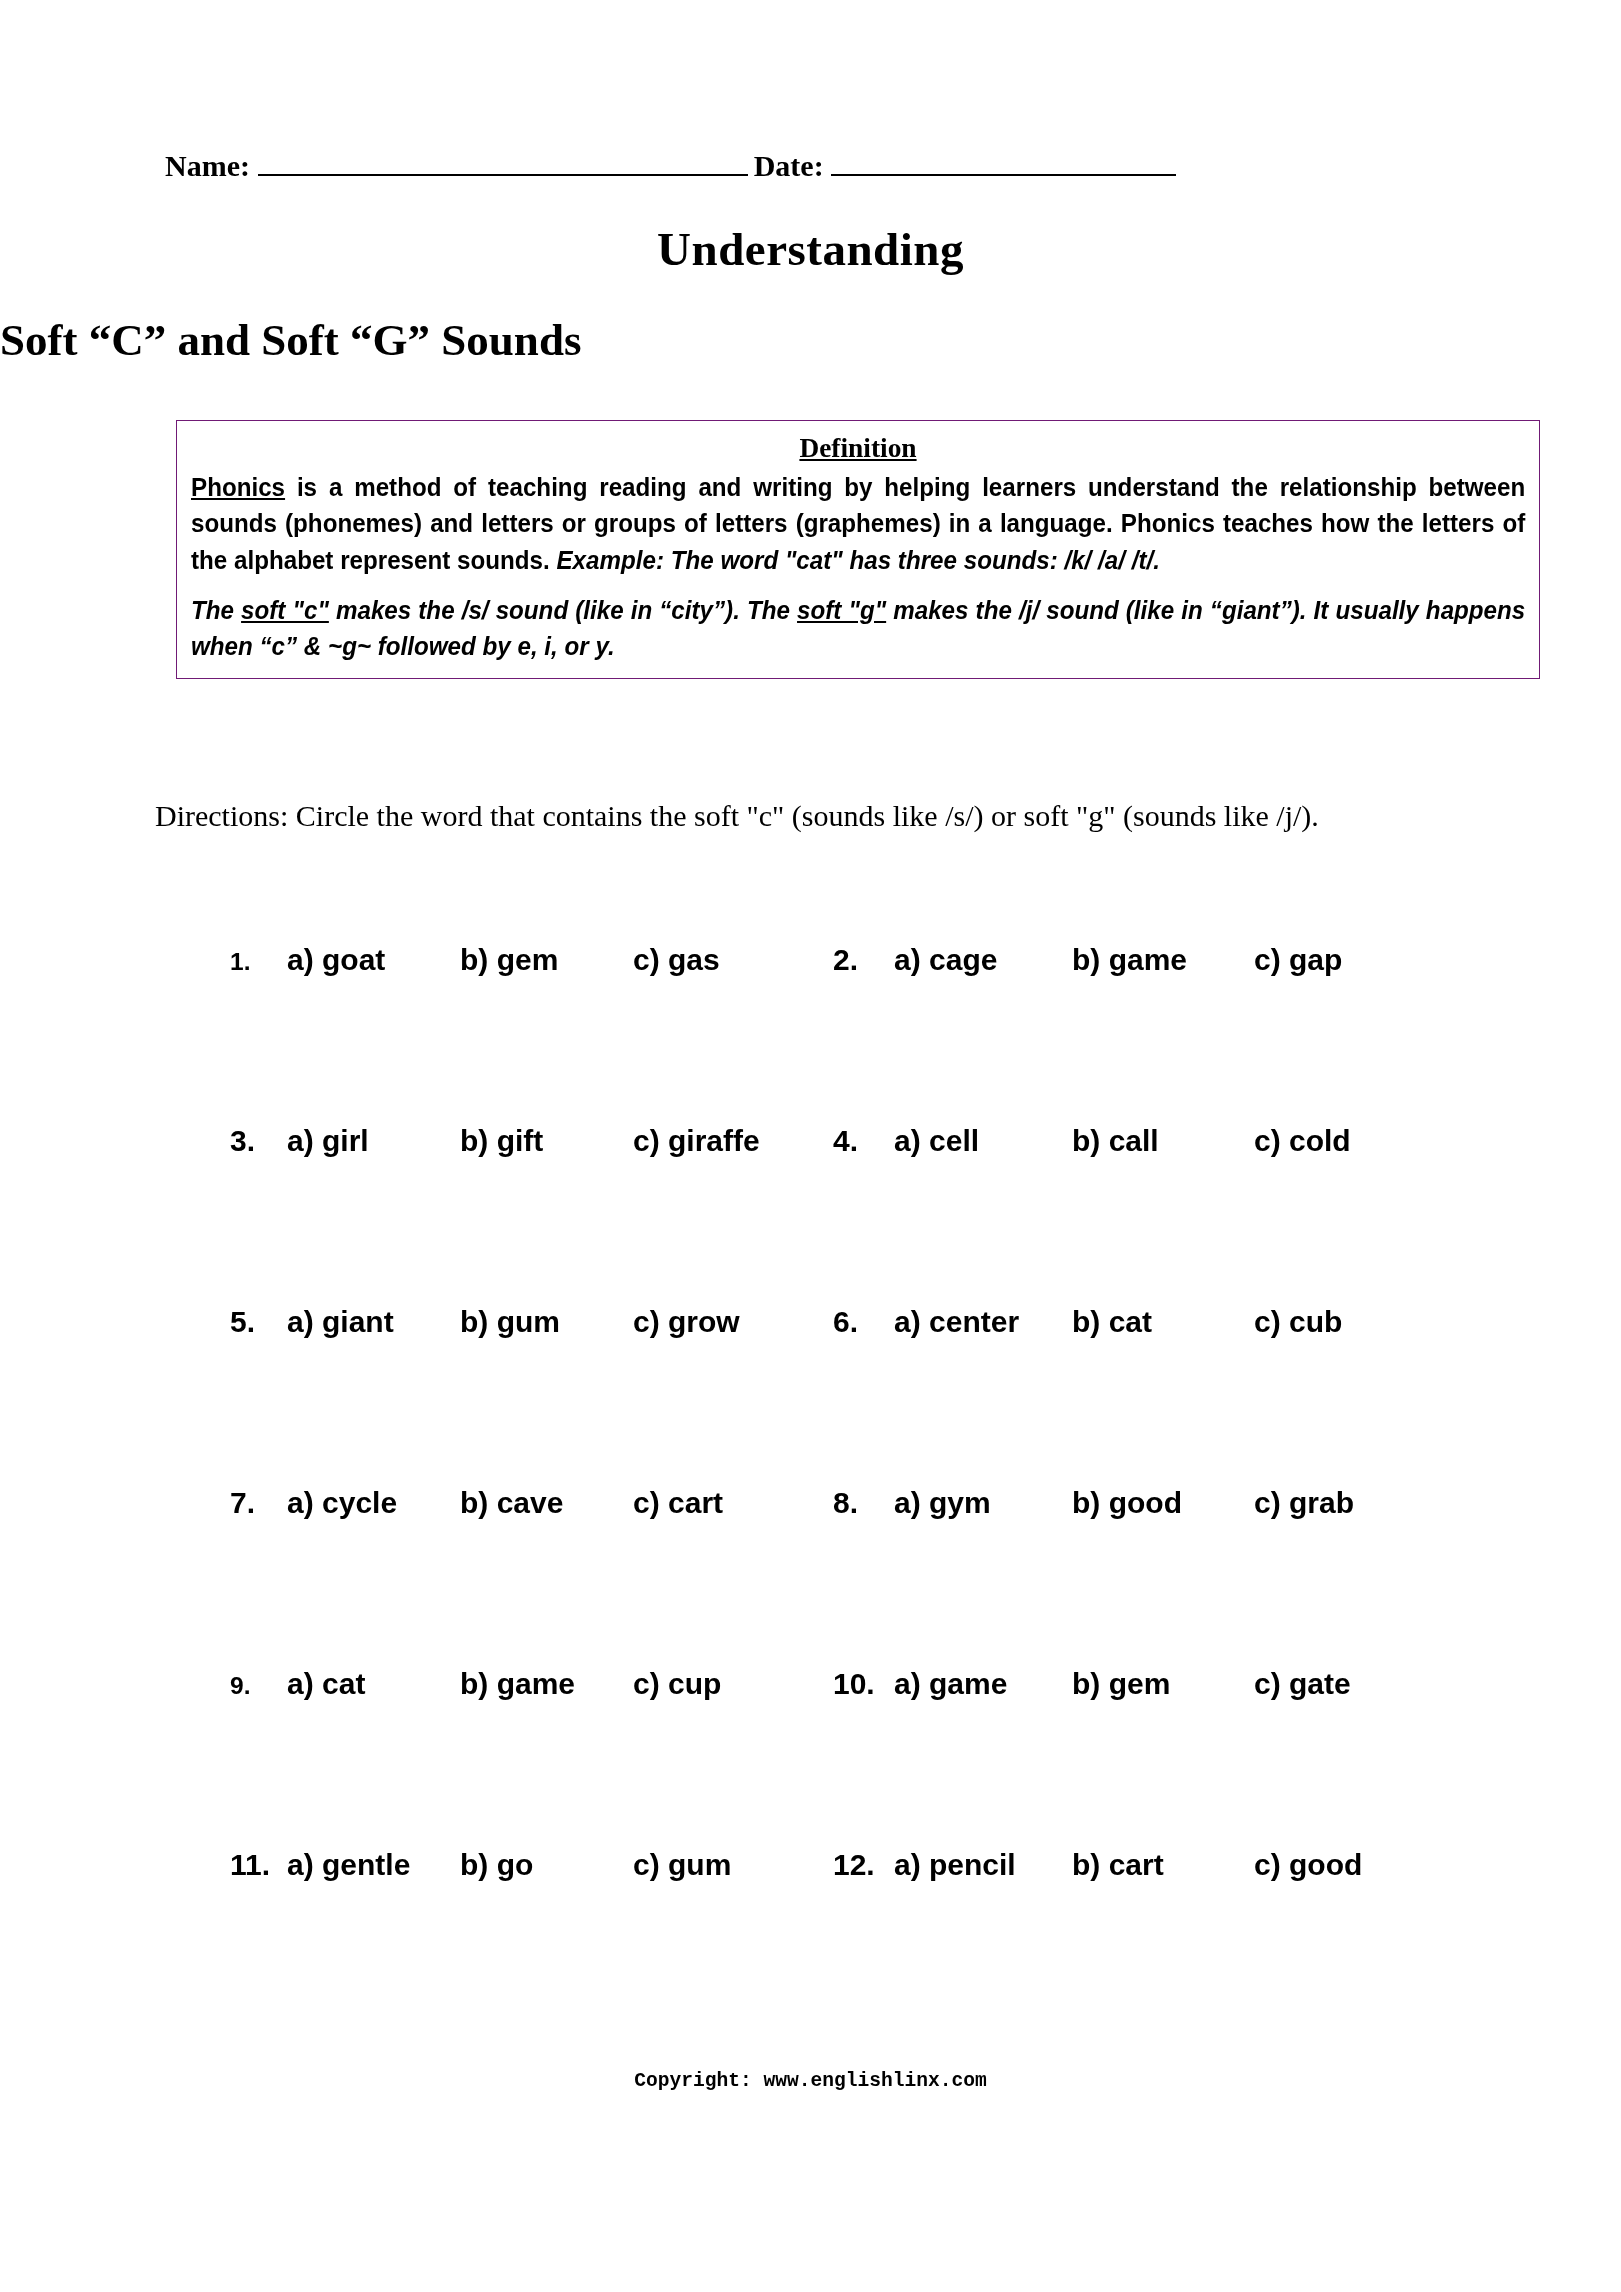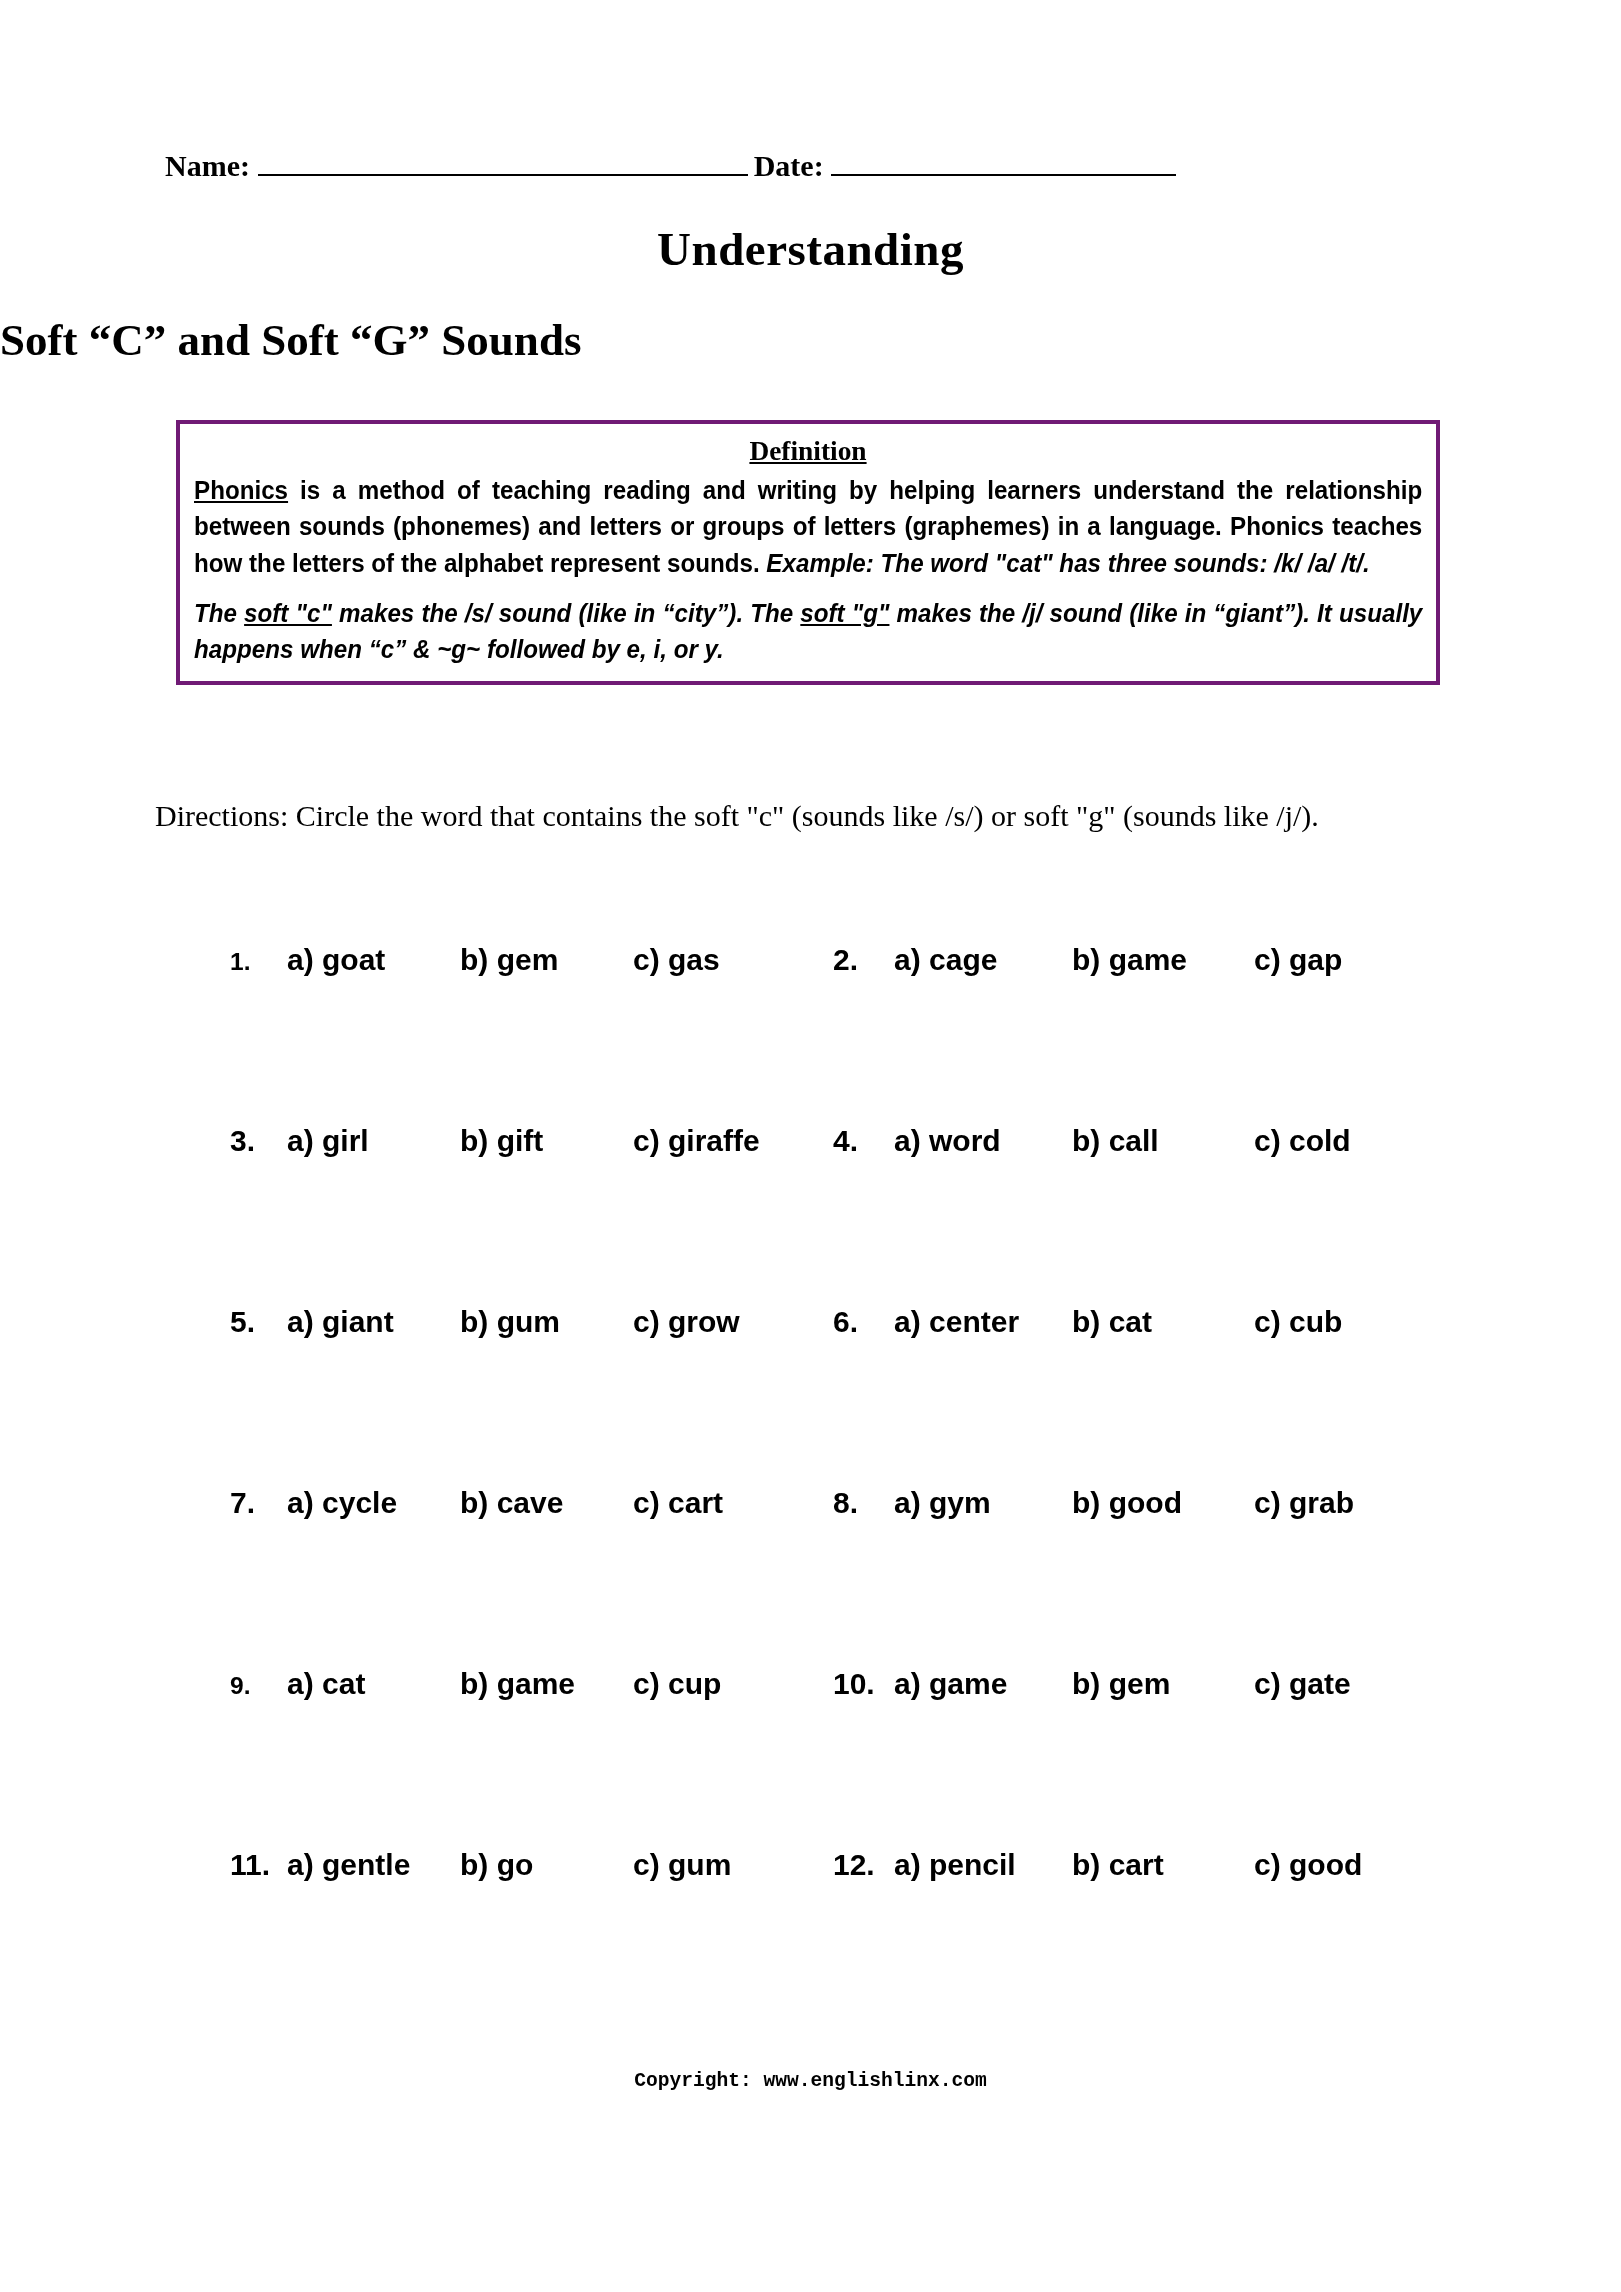--- a/index.html
+++ b/index.html
@@ -68,23 +68,23 @@
     font-family: "Liberation Serif", serif;
     font-weight: bold;
     font-size: 45px;
   }
 
   
   .defbox {
     position: absolute;
     top: 420px;
     left: 176px;
-    width: 1264px;
+    width: 1364px;
     box-sizing: border-box;
-    border: 4px solid #701a75;
+    border: 1px solid #701a75;
     padding: 9.8px 13.7px 13.7px 13.7px;
     background: #ffffff;
   }
   .def-title {
     text-align: center;
     font-family: "Liberation Serif", serif;
     font-weight: bold;
     font-size: 27.4px;
     text-decoration: underline;
     margin-bottom: 3.9px;
@@ -223,21 +223,21 @@
 
     <div class="qrow">
       <div class="qhalf left">
         <span class="qnum">3.</span>
         <span class="qopt o-a">a) girl</span>
         <span class="qopt o-b">b) gift</span>
         <span class="qopt o-c">c) giraffe</span>
       </div>
       <div class="qhalf right">
         <span class="qnum">4.</span>
-        <span class="qopt o-a">a) word</span>
+        <span class="qopt o-a">a) cell</span>
         <span class="qopt o-b">b) call</span>
         <span class="qopt o-c">c) cold</span>
       </div>
     </div>
 
     <div class="qrow">
       <div class="qhalf left">
         <span class="qnum">5.</span>
         <span class="qopt o-a">a) giant</span>
         <span class="qopt o-b">b) gum</span>

